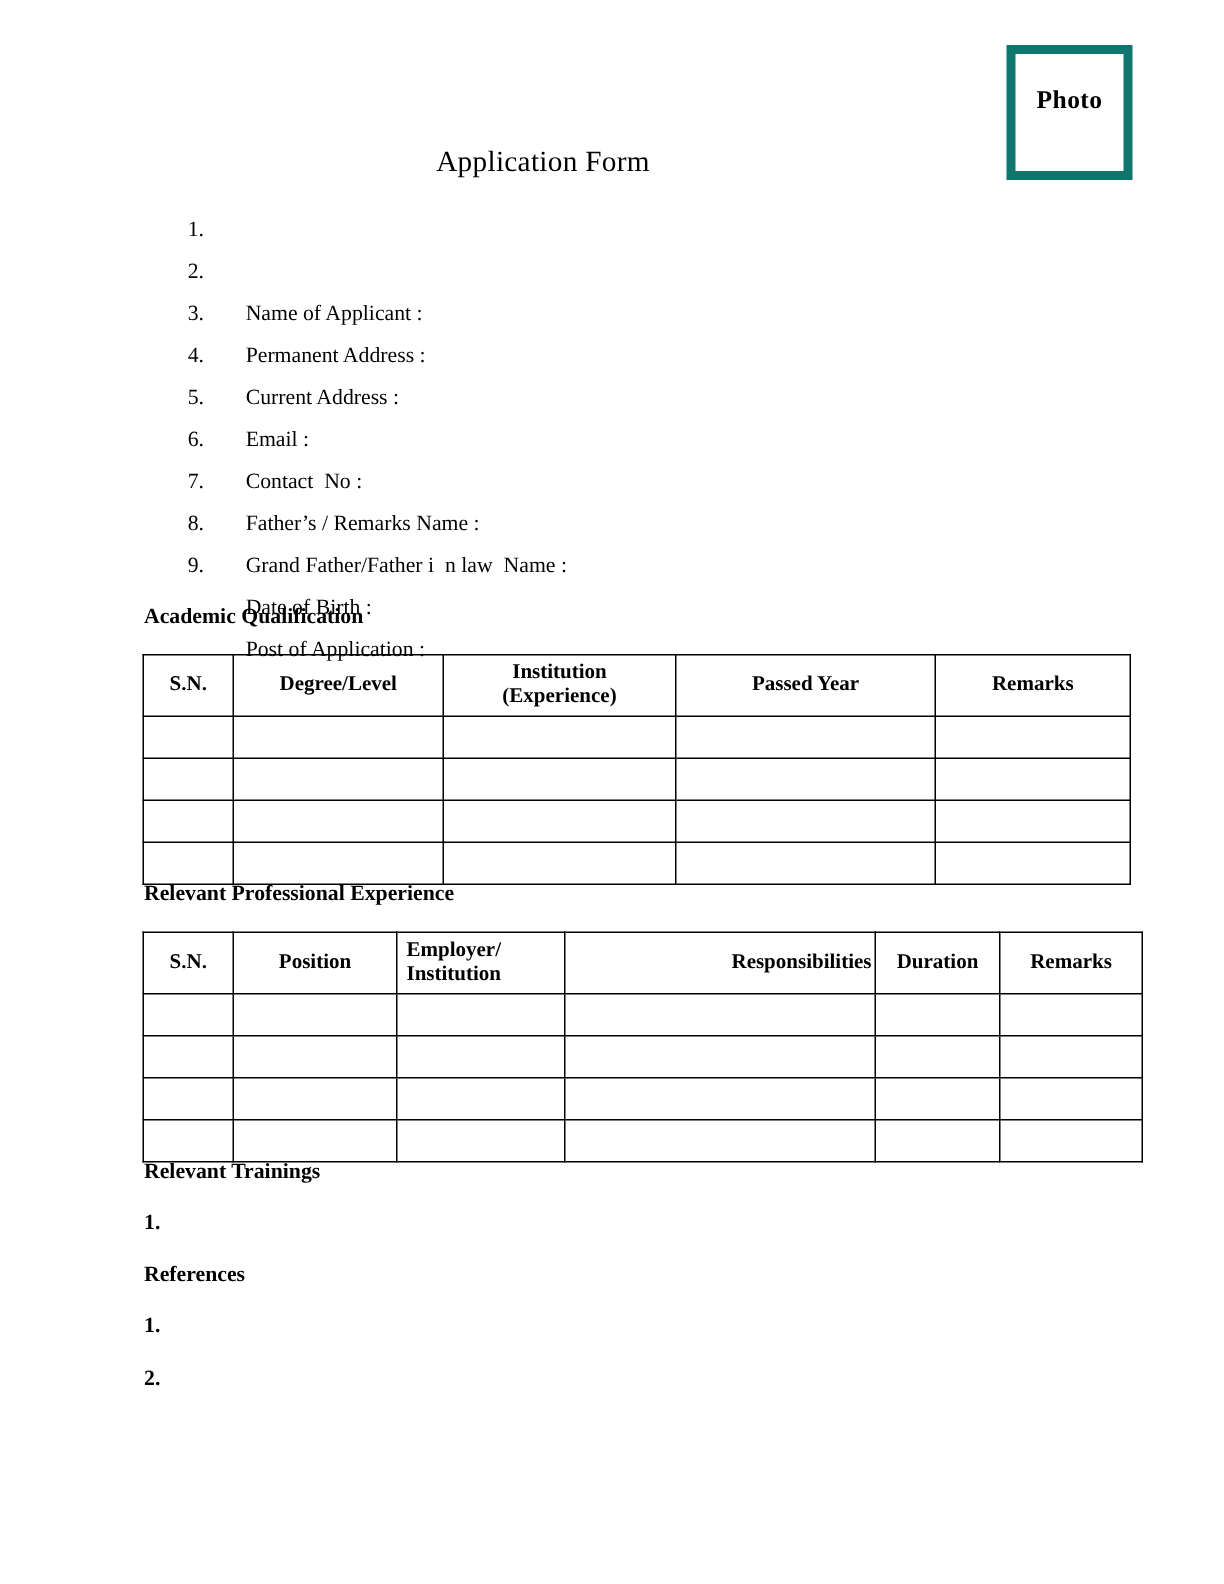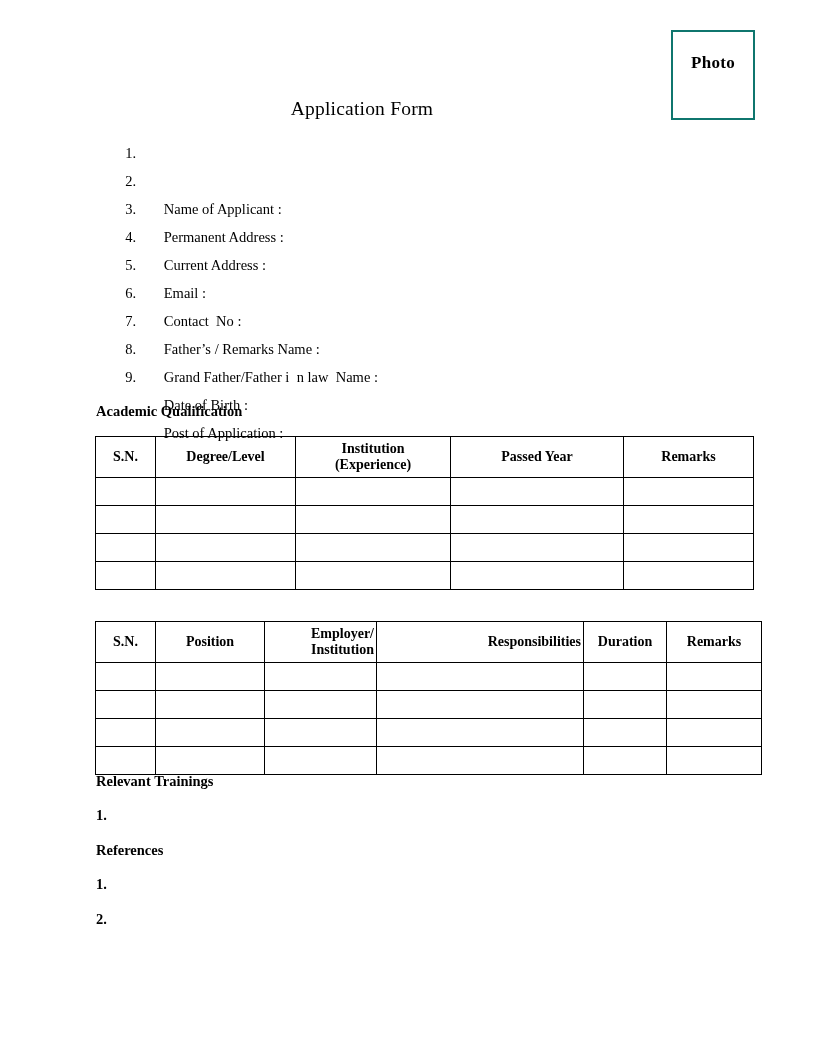--- a/index.html
+++ b/index.html
@@ -23,21 +23,21 @@
     box-sizing: border-box;
   }
 
   
   .photo-box {
     position: absolute;
     left: 671px;
     top: 30px;
     width: 84px;
     height: 90px;
-    border: 2px solid #0f766e;
+    border: 6px solid #0f766e;
     box-sizing: border-box;
     display: flex;
     align-items: flex-start;
     justify-content: center;
   }
   .photo-box .photo-label {
     font-weight: bold;
     font-size: 17px;
     margin-top: 21px;
     letter-spacing: 0.3px;
@@ -140,21 +140,21 @@
   #table-academic .hdr-institution { text-align: center; }
 
   
   #table-experience {
     left: 95px;
     top: 621px;
     width: 633px;
   }
   #table-experience th.e0 { width: 55px; }
   #table-experience th.e1 { width: 104px; }
-  #table-experience th.e2 { width: 103px; text-align: right; padding-left: 6px; }
+  #table-experience th.e2 { width: 103px; text-align: left; padding-left: 6px; }
   #table-experience th.e3 { width: 198px; text-align: right; padding-left: 6px; }
   #table-experience th.e4 { width: 78px; }
   #table-experience th.e5 { width: 90px; }
 </style>
 </head>
 <body>
 
 <div class="page">
 
   <div class="photo-box">
@@ -242,20 +242,21 @@
       <tr>
         <td></td>
         <td></td>
         <td></td>
         <td></td>
         <td></td>
       </tr>
     </tbody>
   </table>
 
+  <div class="section-heading" id="heading-experience">Relevant Professional Experience</div>
 
   <table class="form-table" id="table-experience">
     <thead>
       <tr>
         <th class="e0">S.N.</th>
         <th class="e1">Position</th>
         <th class="e2">
           <span>Employer/</span><br>
           <span>Institution</span>
         </th>

